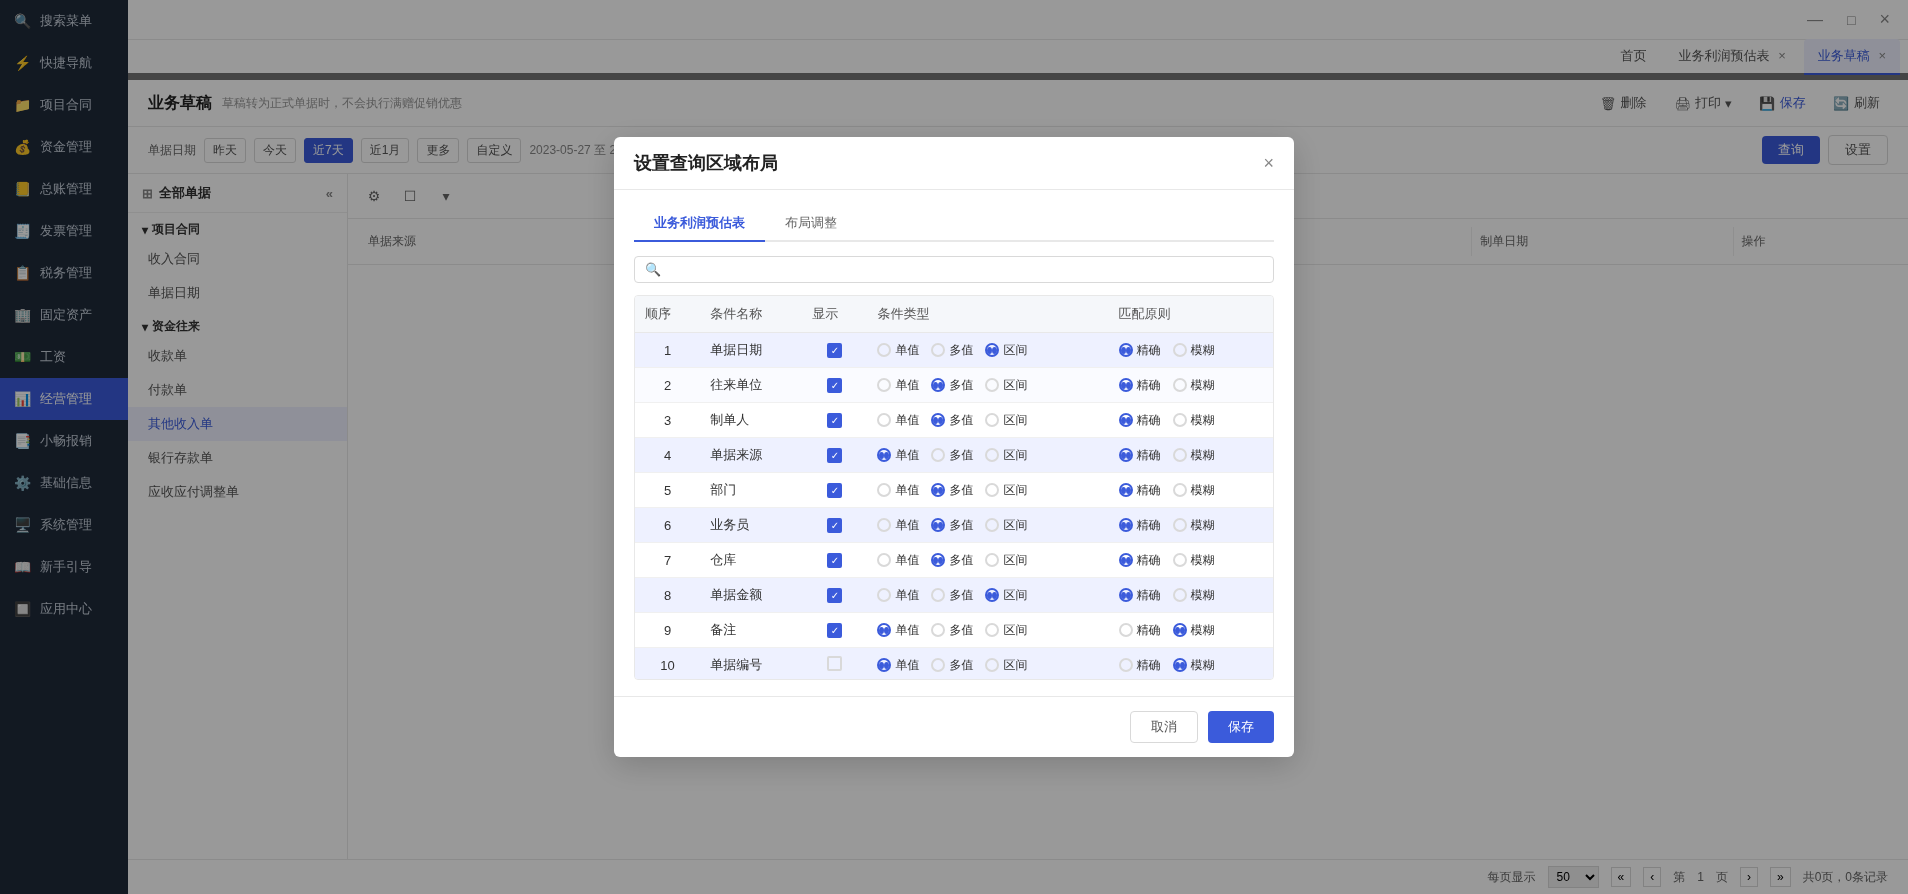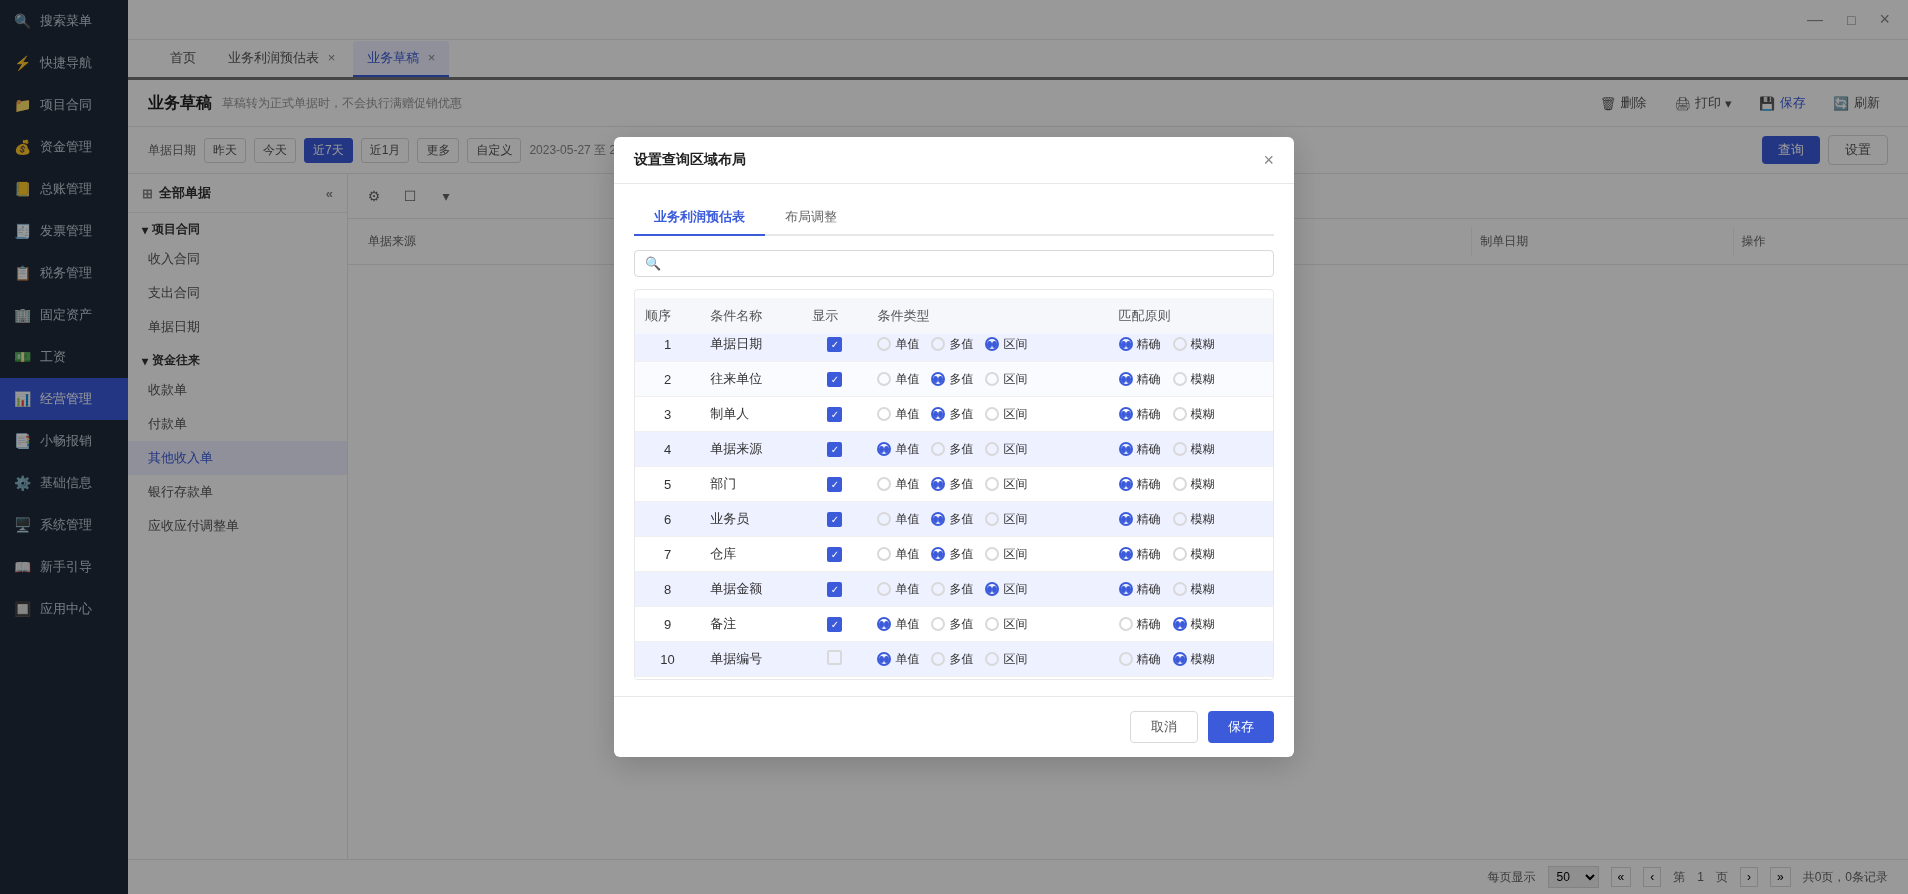--- a/index.html
+++ b/index.html
@@ -12,21 +12,21 @@
     .sidebar { width: 128px; background: #1e2a3a; color: #c5cdd8; display: flex; flex-direction: column; flex-shrink: 0; }
     .sidebar-item { display: flex; align-items: center; gap: 8px; padding: 12px 14px; cursor: pointer; font-size: 13px; }
     .sidebar-item.active { background: #3b5bdb; color: #fff; }
     .sidebar-item .icon { width: 18px; text-align: center; font-size: 14px; }
     .sidebar-item .label { flex: 1; }
 
     
     .main-content { flex: 1; display: flex; flex-direction: column; overflow: hidden; }
 
     
-    .tabs-bar { background: #fff; border-bottom: 3px solid #737373; display: flex; align-items: center; padding: 0 28px; height: 40px; gap: 4px; }
+    .tabs-bar { background: #fff; border-bottom: 7px solid #737373; display: flex; align-items: center; padding: 0 8px; height: 40px; gap: 4px; justify-content: flex-end; }
     .tab { padding: 8px 14px; font-size: 13px; cursor: pointer; color: #555; border-bottom: 2px solid transparent; white-space: nowrap; }
     .tab.active { color: #3b5bdb; border-bottom: 2px solid #3b5bdb; background: #eef1ff; border-radius: 4px 4px 0 0; }
     .tab-close-icon { margin-left: 5px; cursor: pointer; color: #888; }
 
     
     .page-header { background: #fff; padding: 10px 20px; border-bottom: 1px solid #e8e8e8; display: flex; align-items: center; justify-content: space-between; }
     .page-title { font-size: 16px; font-weight: bold; color: #222; }
     .page-subtitle { font-size: 12px; color: #999; margin-left: 10px; }
     .header-actions { display: flex; gap: 12px; align-items: center; }
     .header-btn { display: flex; align-items: center; gap: 4px; font-size: 13px; color: #555; cursor: pointer; padding: 4px 8px; border-radius: 4px; }
@@ -50,36 +50,36 @@
     .left-nav-group { padding: 8px 14px 4px; font-size: 12px; color: #333; font-weight: bold; display: flex; align-items: center; gap: 4px; cursor: pointer; }
     .empty-msg { text-align: center; padding: 40px; color: #999; font-size: 13px; }
 
     
     .status-bar { background: #fff; border-top: 1px solid #e8e8e8; padding: 6px 20px; display: flex; align-items: center; justify-content: flex-end; gap: 12px; font-size: 12px; color: #666; }
 
     
     .modal-overlay { position: fixed; top: 0; left: 0; width: 100%; height: 100%; background: rgba(0,0,0,0.4); display: flex; align-items: center; justify-content: center; z-index: 1000; }
     .modal { background: #fff; border-radius: 6px; width: 680px; max-height: 620px; display: flex; flex-direction: column; box-shadow: 0 8px 32px rgba(0,0,0,0.18); }
     .modal-header { padding: 14px 20px; border-bottom: 1px solid #e8e8e8; display: flex; align-items: center; justify-content: space-between; }
-    .modal-title { font-size: 14px; font-weight: bold; color: #222; }
+    .modal-title { font-size: 18px; font-weight: bold; color: #222; }
     .modal-close { cursor: pointer; color: #888; font-size: 18px; line-height: 1; }
     .modal-body { flex: 1; padding: 16px 20px; overflow: hidden; display: flex; flex-direction: column; }
     .modal-tabs { display: flex; gap: 0; border-bottom: 2px solid #e8e8e8; margin-bottom: 14px; }
     .modal-tab { padding: 8px 20px; font-size: 13px; cursor: pointer; color: #666; border-bottom: 2px solid transparent; margin-bottom: -2px; }
     .modal-tab.active { color: #3b5bdb; border-bottom: 2px solid #3b5bdb; font-weight: bold; }
     .modal-search { display: flex; align-items: center; border: 1px solid #d9d9d9; border-radius: 4px; padding: 5px 10px; gap: 6px; margin-bottom: 12px; background: #fff; }
     .modal-search input { border: none; outline: none; font-size: 13px; color: #333; flex: 1; background: transparent; }
     .modal-footer { padding: 14px 20px; border-top: 1px solid #e8e8e8; display: flex; justify-content: flex-end; gap: 10px; }
     .btn-cancel { padding: 6px 20px; border: 1px solid #d9d9d9; background: #fff; border-radius: 4px; cursor: pointer; font-size: 13px; color: #555; }
     .btn-save { padding: 6px 20px; background: #3b5bdb; color: #fff; border: none; border-radius: 4px; cursor: pointer; font-size: 13px; }
 
     
     .modal-table { flex: 1; overflow-y: auto; border: 1px solid #e8e8e8; border-radius: 4px; }
     .modal-table table { width: 100%; border-collapse: collapse; font-size: 13px; }
-    .modal-table thead th { background: #f5f7fa; padding: 9px 10px; text-align: left; font-weight: normal; color: #555; border-bottom: 1px solid #e8e8e8; position: sticky; top: 8px; white-space: nowrap; }
+    .modal-table thead th { background: #f5f7fa; padding: 9px 10px; text-align: left; font-weight: normal; color: #555; border-bottom: 1px solid #e8e8e8; position: sticky; top: 0; white-space: nowrap; }
     .modal-table tbody tr { border-bottom: 1px solid #f0f0f0; }
     .modal-table tbody tr:nth-child(odd) { background: #fff; }
     .modal-table tbody tr:nth-child(even) { background: #fafbff; }
     .modal-table tbody tr.highlighted { background: #eef1ff; }
     .modal-table tbody td { padding: 8px 10px; color: #333; }
     .modal-table tbody td.center { text-align: center; }
 
     
     .radio-group { display: flex; align-items: flex-start; gap: 12px; }
     .radio-item { display: flex; align-items: center; gap: 4px; cursor: pointer; font-size: 12px; }
@@ -235,21 +235,20 @@
             <span style="color:#888;">⊞</span>
             <span>全部单据</span>
           </div>
           <span style="color:#888;cursor:pointer;">«</span>
         </div>
         <div class="left-nav-group">
           <span>▾</span>
           <span>项目合同</span>
         </div>
         <div class="left-nav-item">收入合同</div>
-        <div class="left-nav-item">支出合同</div>
         <div class="left-nav-item">单据日期</div>
         <div class="left-nav-group">
           <span>▾</span>
           <span>资金往来</span>
         </div>
         <div class="left-nav-item">收款单</div>
         <div class="left-nav-item">付款单</div>
         <div class="left-nav-item active">其他收入单</div>
         <div class="left-nav-item">银行存款单</div>
         <div class="left-nav-item">应收应付调整单</div>

